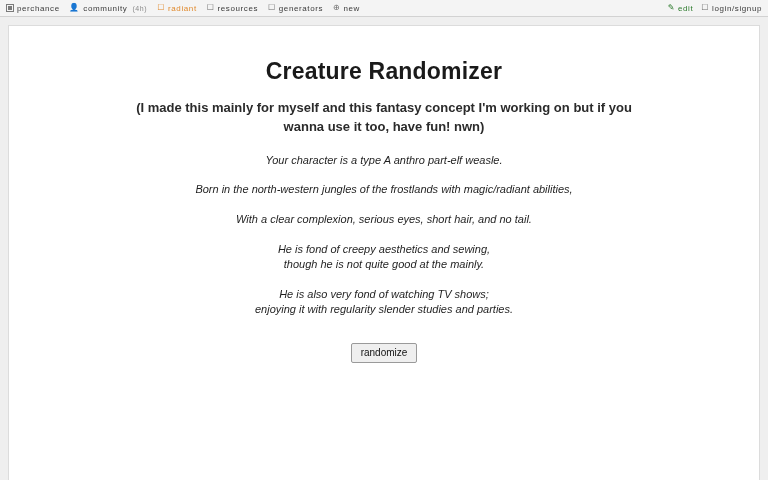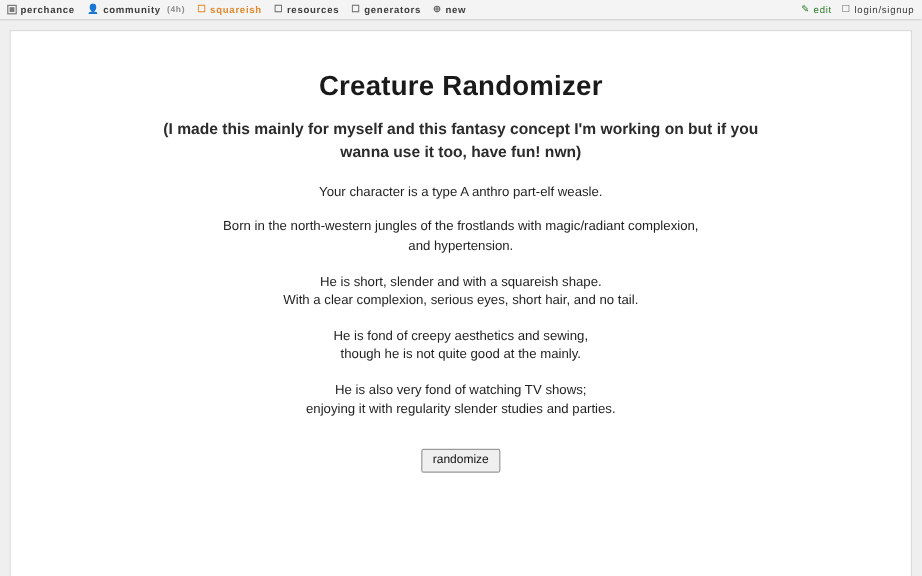--- a/index.html
+++ b/index.html
@@ -23,21 +23,21 @@
     padding: 0 6px;
     font-size: 8px;
     color: #333;
     letter-spacing: 0.6px;
     white-space: nowrap;
   }
   #topbar .nav-left, #topbar .nav-right {
     display: flex;
     align-items: center;
   }
-  #topbar .nav-left { flex: 1 1 auto; font-weight: bold; }
+  #topbar .nav-left { flex: 1 1 auto; }
   #topbar .nav-right { flex: 0 0 auto; }
   .nav-item {
     display: flex;
     align-items: center;
     gap: 3px;
     padding: 0 6px 0 0;
     margin-right: 4px;
     color: #3b3b3b;
     cursor: pointer;
   }
@@ -101,20 +101,21 @@
     margin: 0 auto 16px auto;
     max-width: 520px;
   }
 
   .para {
     font-size: 11px;
     color: #1f1f1f;
     line-height: 1.42;
     margin: 0 auto 14px auto;
     max-width: 620px;
+    font-style: italic;
   }
   .para:last-of-type { margin-bottom: 12px; }
   .para .line { display: block; }
 
   #randomize-row {
     margin-top: 24px;
   }
   #randomize-button {
     font-family: "Liberation Sans", sans-serif;
     font-size: 10px;
@@ -138,21 +139,21 @@
     </div>
 
     <div class="nav-item">
       <span class="glyph">👤</span>
       <span>community</span>
       <span class="nav-sub">(4h)</span>
     </div>
 
     <div class="nav-item tutorial">
       <span class="glyph">☐</span>
-      <span>squareish</span>
+      <span>radiant</span>
     </div>
 
     <div class="nav-item">
       <span class="glyph">☐</span>
       <span>resources</span>
     </div>
 
     <div class="nav-item">
       <span class="glyph">☐</span>
       <span>generators</span>
@@ -185,26 +186,24 @@
     <div id="subtitle">
       <span class="line">(I made this mainly for myself and this fantasy concept I'm working on</span>
       <span class="line">but if you wanna use it too, have fun! nwn)</span>
     </div>
 
     <p class="para">
       <span class="line">Your character is a type A anthro part-elf weasle.</span>
     </p>
 
     <p class="para">
-      <span class="line">Born in the north-western jungles of the frostlands with magic/radiant complexion,</span>
-      <span class="line">and hypertension.</span>
-    </p>
-
-    <p class="para">
-      <span class="line">He is short, slender and with a squareish shape.</span>
+      <span class="line">Born in the north-western jungles of the frostlands with magic/radiant abilities,</span>
+    </p>
+
+    <p class="para">
       <span class="line">With a clear complexion, serious eyes, short hair, and no tail.</span>
     </p>
 
     <p class="para">
       <span class="line">He is fond of creepy aesthetics and sewing,</span>
       <span class="line">though he is not quite good at the mainly.</span>
     </p>
 
     <p class="para">
       <span class="line">He is also very fond of watching TV shows;</span>

